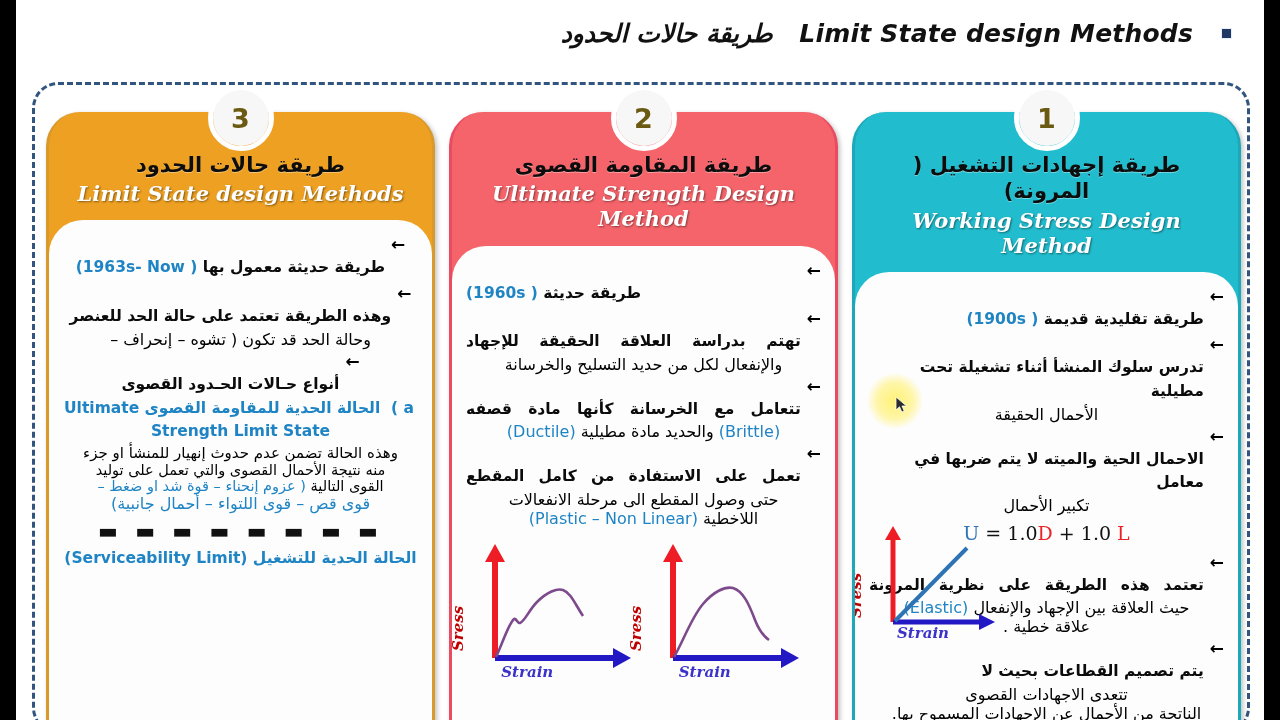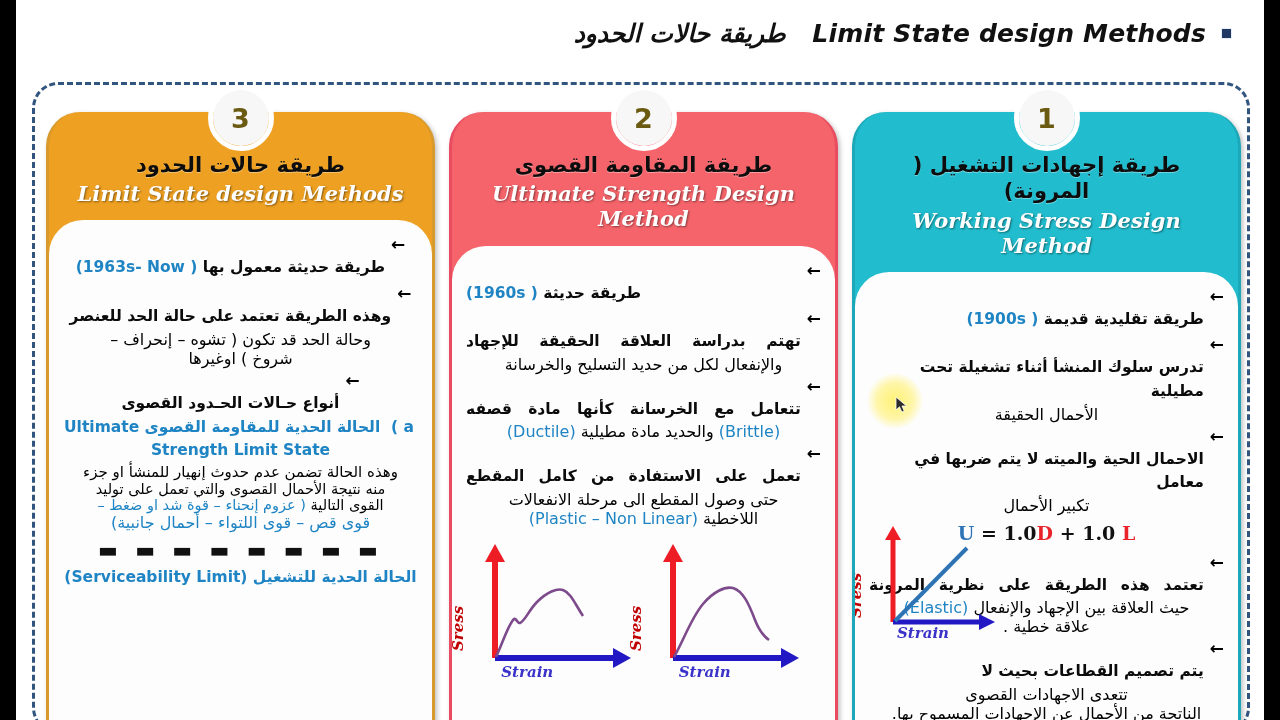--- a/index.html
+++ b/index.html
@@ -24,21 +24,21 @@
   .bar-right { right: 0; }
 
   
   .header {
     position: absolute; top: 0; left: 0; width: 1280px; height: 66px;
     background: #ffffff;
     display: flex; align-items: center; justify-content: flex-end;
     padding-right: 48px;
     z-index: 30;
   }
-  .header-inner { display: flex; align-items: center; gap: 15px; }
+  .header-inner { display: flex; align-items: center; gap: 28px; }
   .header-title {
     font-family: "DejaVu Sans", "Liberation Sans", sans-serif;
     font-size: 25px; font-weight: bold; font-style: italic;
     color: #111; direction: rtl; white-space: nowrap;
     letter-spacing: .2px;
   }
   .header-title .en { font-style: italic; }
   .bullet-square {
     width: 11px; height: 11px;
     background: #1f3864; border: 1px solid #e8eefb;
@@ -144,21 +144,21 @@
   .line .txt { flex: 1 1 auto; margin-top: 24px; }
   .line.center { justify-content: center; text-align: center; }
   .line.center .txt { flex: 0 1 auto; }
   .cont { text-align: center; }
   .cont.justify { text-align: justify; text-align-last: center; }
   .blue { color: #1f84c4; }
 
   .formula {
     text-align: center; direction: ltr;
     font-family: "DejaVu Serif", "Liberation Serif", serif;
-    font-weight: bold; font-size: 19px;
+    font-weight: normal; font-size: 19px;
     margin: 7px 0 6px; color: #2e75b6;
   }
   .formula .red { color: #e8242a; }
   .formula .blk { color: #111; }
 
   .sub-item {
     direction: rtl; color: #1f84c4; font-weight: bold;
     font-size: 15.5px; line-height: 1.5; text-align: center;
   }
   .allowable {
@@ -393,21 +393,20 @@
               <span>طريقة  حديثة معمول بها</span>
               <span class="blue">( 1963s- Now)</span>
             </span>
           </div>
 
           <div class="line center">
             <span class="arrow">←</span>
             <span class="txt">وهذه الطريقة تعتمد على حالة الحد للعنصر</span>
           </div>
           <div class="cont justify">وحالة الحد قد تكون ( تشوه – إنحراف –</div>
-          <div class="cont">شروخ ) اوغيرها</div>
 
           <div class="line center">
             <span class="arrow">←</span>
             <span class="txt">أنواع حـالات الحـدود القصوى</span>
           </div>
 
           <div class="sub-item" style="text-align:right; padding-right:4px;">
             <span>a )</span>
             &nbsp;<span>الحالة الحدية للمقاومة القصوى</span>
             <span>Ultimate</span>

